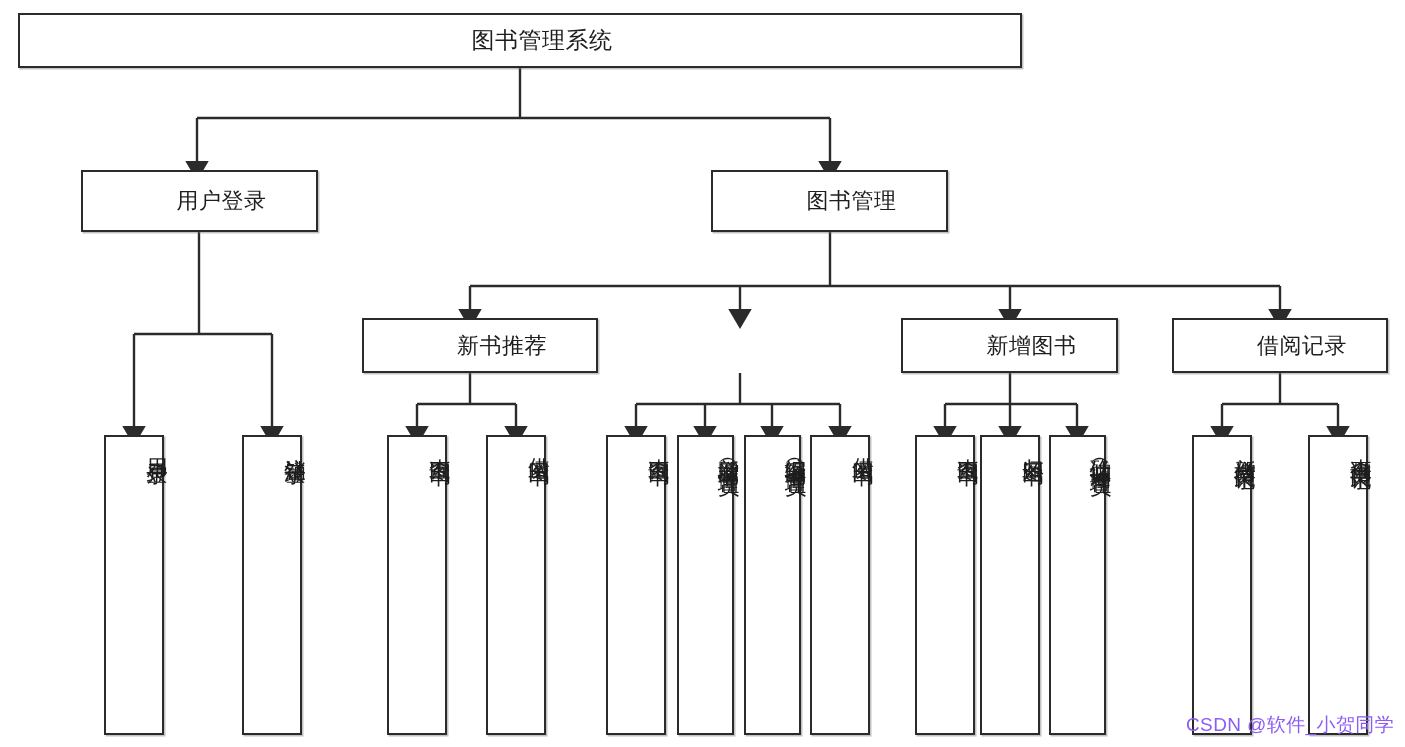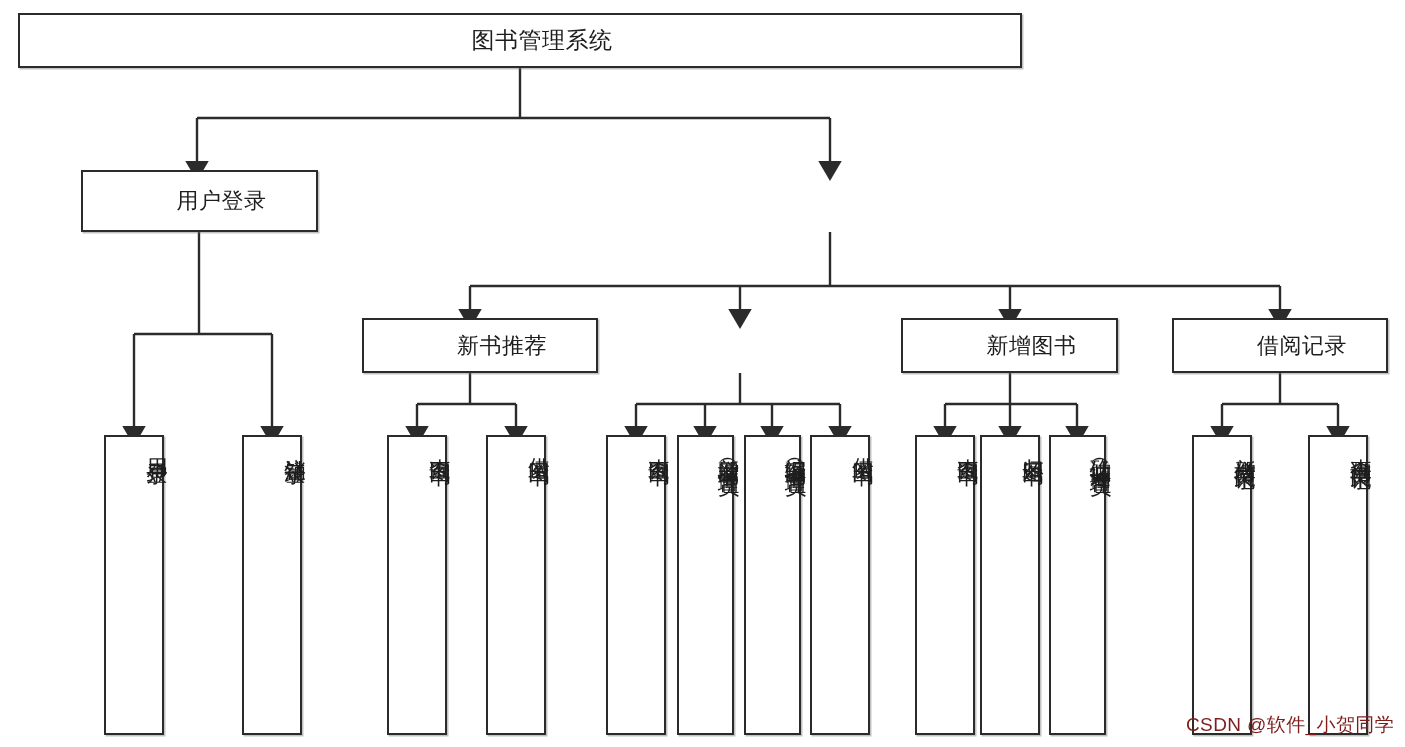--- a/index.html
+++ b/index.html
@@ -68,21 +68,21 @@
     max-height: 290px;
   }
   .node.leaf.tall .node-label {
     max-height: 296px;
   }
   #watermark {
     position: absolute;
     left: 1186px;
     top: 712px;
     font-size: 19px;
-    color: #7f1d1d;
+    color: #8b5cf6;
     white-space: nowrap;
     letter-spacing: 0.4px;
     font-family: "Liberation Sans", "DejaVu Sans", sans-serif;
   }
 </style>
 </head>
 <body>
 
 <div id="diagram-root">
 
@@ -138,20 +138,23 @@
     </g>
   </svg>
 
   <div class="node horiz root" style="left:18px; top:13px; width:1004px; height:55px;">
     <span class="node-label">图书管理系统</span>
   </div>
 
   <div class="node horiz level2" style="left:81px; top:170px; width:237px; height:62px;">
     <span class="node-label">用户登录</span>
   </div>
+  <div class="node horiz level2" style="left:711px; top:170px; width:237px; height:62px;">
+    <span class="node-label">图书管理</span>
+  </div>
 
   <div class="node horiz level3" style="left:362px; top:318px; width:236px; height:55px;">
     <span class="node-label">新书推荐</span>
   </div>
   <div class="node horiz level3" style="left:901px; top:318px; width:217px; height:55px;">
     <span class="node-label">新增图书</span>
   </div>
   <div class="node horiz level3" style="left:1172px; top:318px; width:216px; height:55px;">
     <span class="node-label">借阅记录</span>
   </div>

